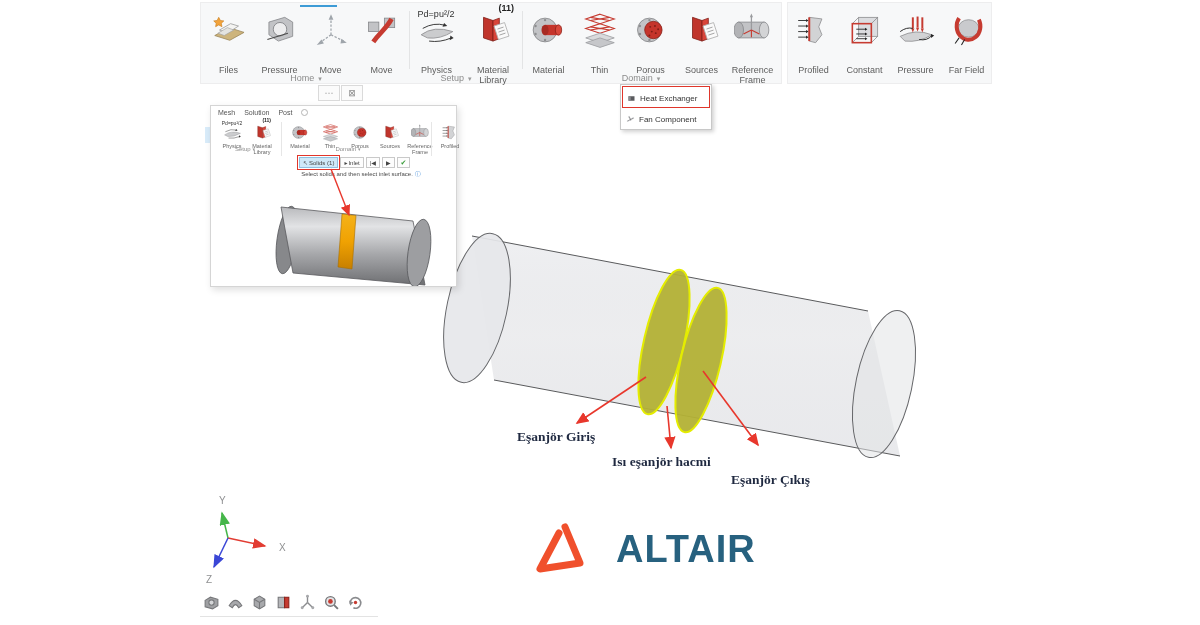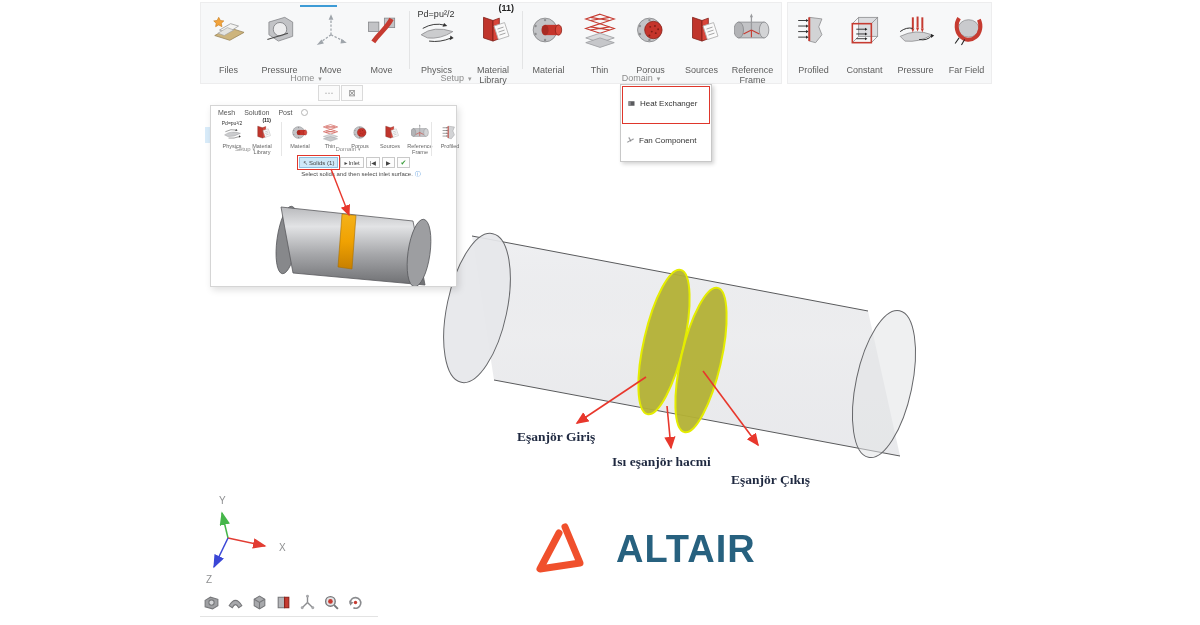--- a/index.html
+++ b/index.html
@@ -22,21 +22,21 @@
 
   
   #parts-bar{position:absolute;left:205px;top:85px;width:96px;height:16px;background:#d9ecfa;
              display:flex;align-items:center;justify-content:center;gap:4px;font-size:9.5px;color:#333;cursor:pointer;margin-top:42px;}
   .sbtn{position:absolute;top:85px;width:22px;height:16px;background:#fbfbfb;border:1px solid #dadada;
         display:flex;align-items:center;justify-content:center;font-size:9px;color:#8a8a8a;box-sizing:border-box;cursor:pointer;}
 
   
   #dmenu{position:absolute;left:620px;top:84px;width:88px;background:#fff;border:1px solid #c8c8c8;
          box-shadow:2px 2px 4px rgba(0,0,0,.18);z-index:6;padding:1px;}
-  .dmrow{height:12px;display:flex;align-items:flex-start;gap:4px;padding:12px 4px;font-size:8px;color:#333;cursor:pointer;}
+  .dmrow{height:12px;display:flex;align-items:flex-end;gap:4px;padding:4px 4px;font-size:8px;color:#333;cursor:pointer;}
   .dmrow.hl{border:1px solid #df362b;}
   .dmi{width:9px;height:9px;flex:0 0 auto;}
 
   
   #panel{position:absolute;left:210px;top:105px;width:245px;height:180px;background:#fff;
          border:1px solid #d5d5d5;box-shadow:2px 3px 7px rgba(0,0,0,.13);z-index:5;}
   .ptabs{position:absolute;left:7px;top:3px;display:flex;gap:9px;font-size:7px;color:#555;align-items:center;}
   .ptab{cursor:pointer;}
   .pcircle{width:5px;height:5px;border:1px solid #b5b5b5;border-radius:50%;}
   .prow{position:absolute;top:13px;display:flex;}

